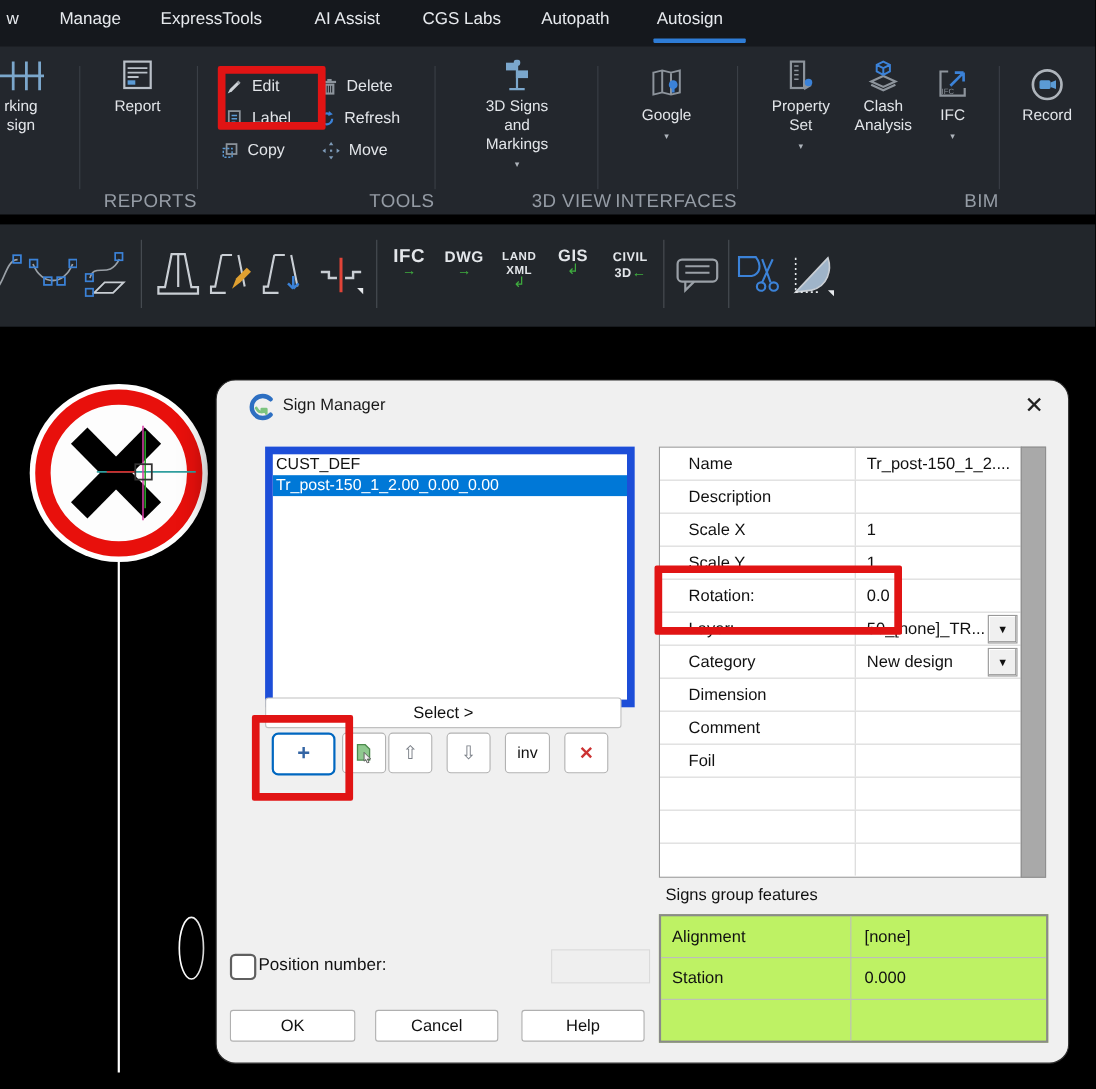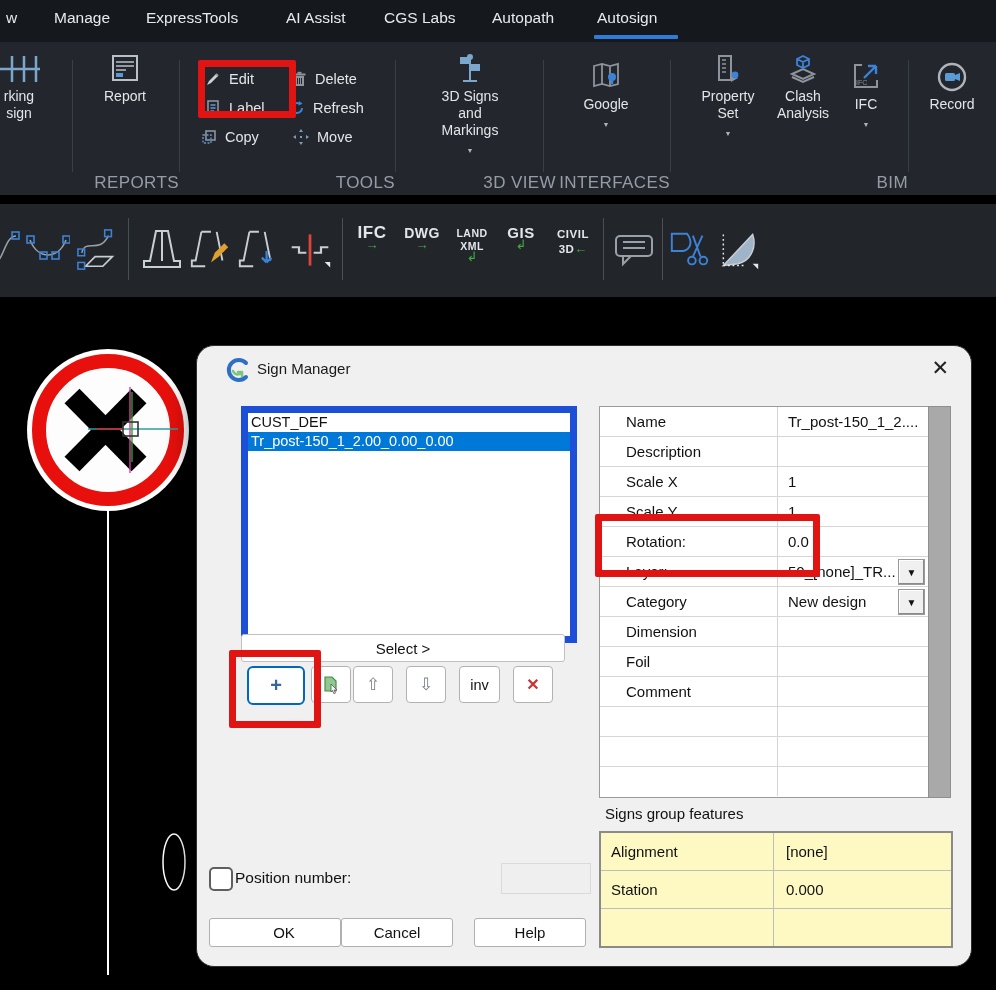--- a/index.html
+++ b/index.html
@@ -63,32 +63,32 @@
   #prop-grid{position:absolute;left:402px;top:60px;width:328px;height:390px;background:#fff;border:1px solid #9a9a9a;}
   .pg-row{position:relative;height:29px;line-height:29px;border-bottom:1px solid #d6d6d6;display:flex;padding-left:18px;}
   .pg-label{width:160px;border-right:1px solid #d6d6d6;padding-left:8px;box-sizing:border-box;white-space:nowrap;overflow:hidden;}
   .pg-value{flex:1;padding-left:10px;white-space:nowrap;overflow:hidden;}
   .dd-btn{position:absolute;right:3px;top:2px;width:25px;height:24px;background:#f0f0f0;
           border:1px solid #999;box-shadow:inset -1px -1px 0 #8a8a8a, inset 1px 1px 0 #fff;
           display:flex;align-items:center;justify-content:center;font-size:10px;color:#111;cursor:default;}
   #grid-scrollbar{position:absolute;left:731px;top:60px;width:21px;height:390px;background:#a9a9a9;border:1px solid #8f8f8f;}
 
   #sgf-label{position:absolute;left:408px;top:459px;font-size:15px;color:#111;}
-  #sgf-table{position:absolute;left:402px;top:485px;width:350px;background:#fef9c3;border:2px solid #8a8a8a;}
+  #sgf-table{position:absolute;left:402px;top:485px;width:350px;background:#bef264;border:2px solid #8a8a8a;}
   .sg-row{height:37px;line-height:37px;border-bottom:1px solid #bdbdbd;display:flex;}
   .sg-row:last-child{border-bottom:none;}
   .sg-label{width:173px;border-right:1px solid #bdbdbd;padding-left:10px;box-sizing:border-box;}
   .sg-value{flex:1;padding-left:12px;}
 
   #chk-posnum{position:absolute;left:12px;top:521px;width:20px;height:20px;background:#fff;
               border:2px solid #5f5f5f;border-radius:5px;}
   #lbl-posnum{position:absolute;left:38px;top:523px;font-size:15.5px;}
   #fld-posnum{position:absolute;left:304px;top:517px;width:88px;height:29px;background:#efefef;border:1px solid #dadada;}
 
-  #btn-ok{left:12px;top:572px;width:112px;height:27px;padding-left:18px;}
+  #btn-ok{left:12px;top:572px;width:112px;height:27px;}
   #btn-cancel{left:144px;top:572px;width:110px;height:27px;}
   #btn-help{left:277px;top:572px;width:110px;height:27px;text-align:center;}
 
   
   .hl-box{position:absolute;border:6px solid #e11414;z-index:50;border-radius:2px;}
   #hl-edit{left:198px;top:60px;width:84px;height:44px;border-width:7px;}
   #hl-rotation{left:595px;top:514px;width:211px;height:49px;border-width:7px;}
   #hl-plus{left:229px;top:650px;width:78px;height:64px;border-width:7px;}
 </style>
 </head>
@@ -462,25 +462,25 @@
       <div class="pg-row">
         <div class="pg-label">Category</div>
         <div class="pg-value">New design</div>
         <div class="dd-btn">▼</div>
       </div>
       <div class="pg-row">
         <div class="pg-label">Dimension</div>
         <div class="pg-value"></div>
       </div>
       <div class="pg-row">
+        <div class="pg-label">Comment</div>
+        <div class="pg-value"></div>
+      </div>
+      <div class="pg-row">
         <div class="pg-label">Foil</div>
-        <div class="pg-value"></div>
-      </div>
-      <div class="pg-row">
-        <div class="pg-label">Comment</div>
         <div class="pg-value"></div>
       </div>
       <div class="pg-row">
         <div class="pg-label"></div>
         <div class="pg-value"></div>
       </div>
       <div class="pg-row">
         <div class="pg-label"></div>
         <div class="pg-value"></div>
       </div>

